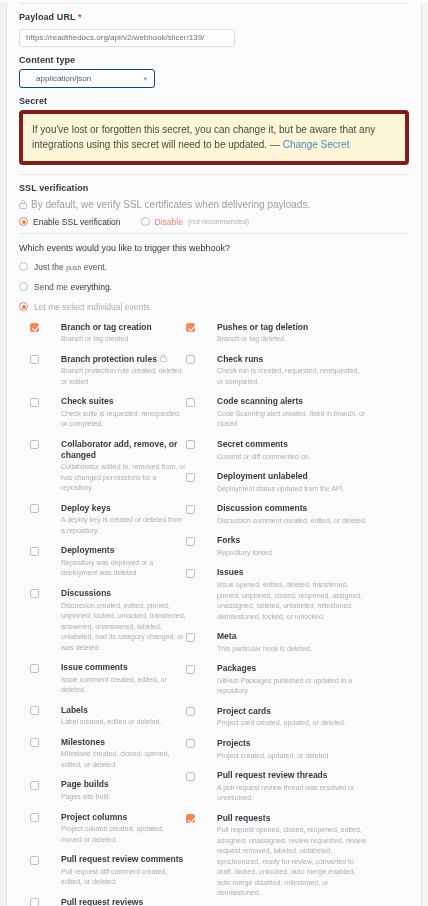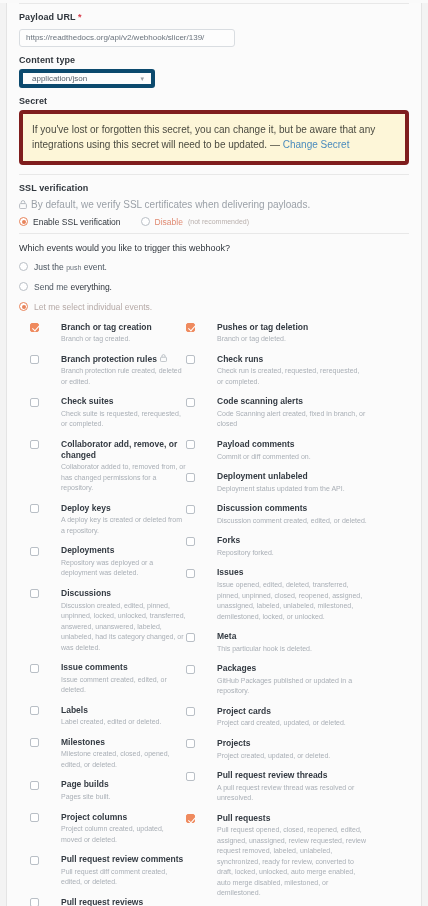--- a/index.html
+++ b/index.html
@@ -55,25 +55,25 @@
     padding: 0 6px;
     border: 1px solid #d9dde1;
     border-radius: 3px;
     background: #fdfdfd;
     font-family: "Liberation Sans", sans-serif;
   }
 
   .select-box {
     position: relative;
     width: 136px; height: 19px;
-    border: 4px solid #0c4a6e;
+    border: 1px solid #0c4a6e;
     border-radius: 3px;
     background: #fdfdfd;
     display: flex; align-items: center;
-    padding: 0 9px;
+    padding: 0 16px;
     font-size: 8px;
     color: #55606b;
   }
   .select-box .caret {
     position: absolute; right: 7px; top: 50%;
     transform: translateY(-50%);
     font-size: 7px; color: #9aa0a6; line-height: 1;
   }
 
   .notice {
@@ -417,21 +417,21 @@
               <div class="ev-title">
                 <span>Code scanning alerts</span>
               </div>
               <div class="ev-desc">Code Scanning alert created, fixed in branch, or closed</div>
             </div>
           </div>
           <div class="event">
             <span class="cbx"></span>
             <div>
               <div class="ev-title">
-                <span>Payload comments</span>
+                <span>Secret comments</span>
               </div>
               <div class="ev-desc">Commit or diff commented on.</div>
             </div>
           </div>
           <div class="event">
             <span class="cbx"></span>
             <div>
               <div class="ev-title">
                 <span>Deployment unlabeled</span>
               </div>

